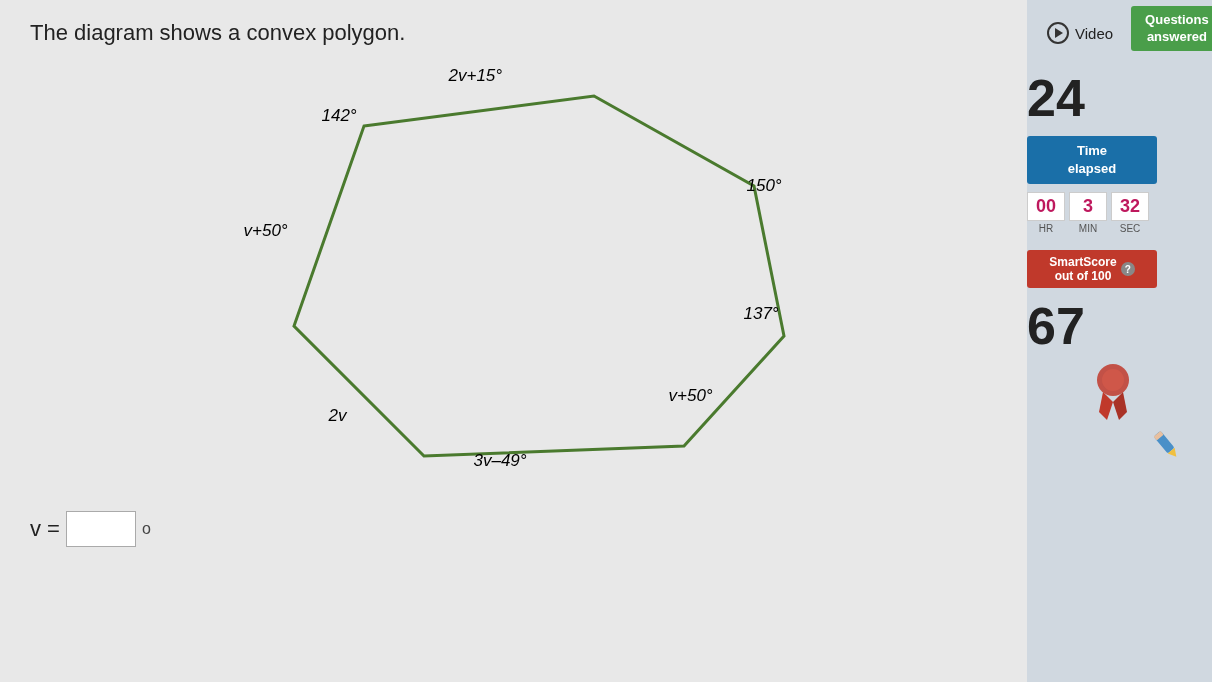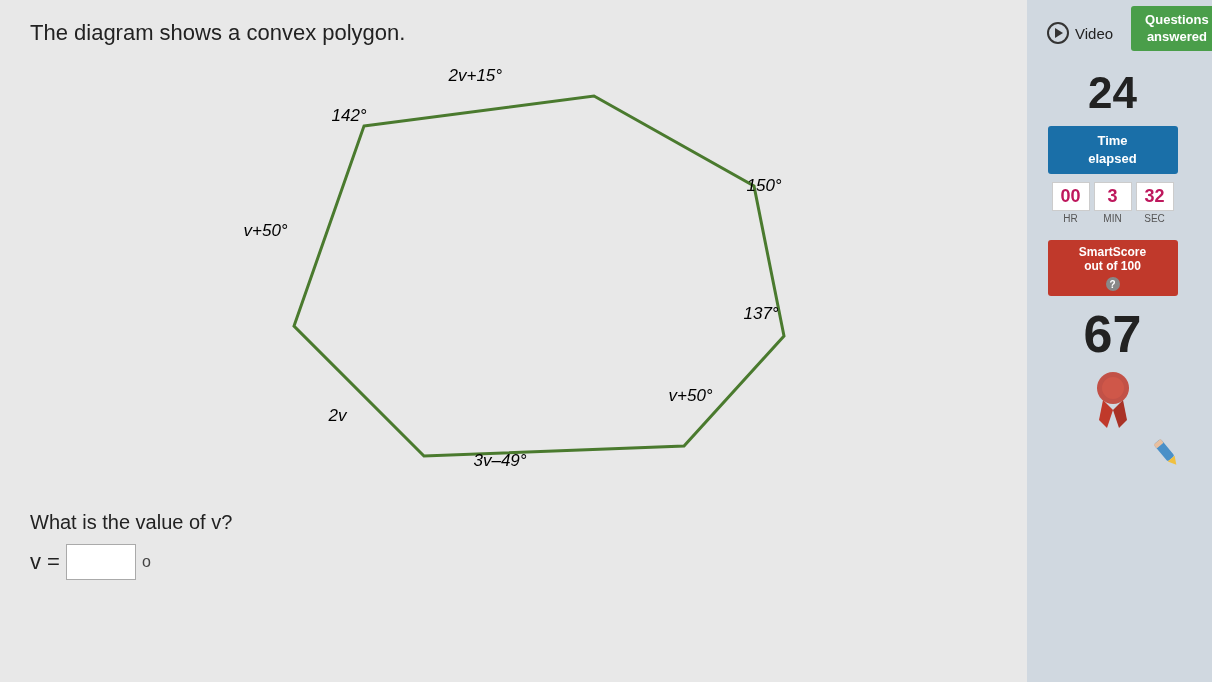--- a/index.html
+++ b/index.html
@@ -73,21 +73,21 @@
       font-size: 16px;
       color: #444;
     }
 
     
     .sidebar {
       width: 185px;
       background: #d0d8e0;
       display: flex;
       flex-direction: column;
-      align-items: center;
+      align-items: flex-start;
       padding: 0 14px 10px 0;
     }
 
     .video-btn {
       display: flex;
       align-items: center;
       gap: 6px;
       background: transparent;
       border: none;
       cursor: pointer;
@@ -123,21 +123,21 @@
       font-weight: bold;
       text-align: center;
       padding: 6px 14px;
       width: 110px;
       border-radius: 3px;
       line-height: 1.3;
       margin-top: -5px;
     }
 
     .questions-count {
-      font-size: 44px;
+      font-size: 52px;
       font-weight: bold;
       color: #222;
       margin: 10px 0 8px 0;
     }
 
     .time-elapsed-box {
       background: #1a6fa8;
       color: white;
       font-size: 13px;
       font-weight: bold;
@@ -185,21 +185,20 @@
       font-weight: bold;
       text-align: center;
       padding: 5px 10px;
       width: 130px;
       border-radius: 3px;
       margin-top: 14px;
       display: flex;
       align-items: center;
       justify-content: center;
       gap: 4px;
-      flex-direction: column;
     }
 
     .info-circle {
       width: 14px;
       height: 14px;
       background: #888;
       border-radius: 50%;
       display: inline-flex;
       align-items: center;
       justify-content: center;
@@ -230,37 +229,36 @@
 
   <div class="polygon-container">
 
     <svg width="700" height="420" viewBox="0 0 700 420">
 
       <polygon points="200,60 430,30 590,120 620,270 520,380 260,390 130,260" fill="none" stroke="#4a7a2e" stroke-width="3"></polygon>
     </svg>
 
     <div class="angle-label" style="top: 0px; left: 285px;">2v+15°</div>
 
-    <div class="angle-label" style="top: 40px; left: 168px;">142°</div>
+    <div class="angle-label" style="top: 40px; left: 158px;">142°</div>
 
     <div class="angle-label" style="top: 155px; left: 80px;">v+50°</div>
 
     <div class="angle-label" style="top: 340px; left: 165px;">2v</div>
 
     <div class="angle-label" style="top: 385px; left: 310px;">3v–49°</div>
 
     <div class="angle-label" style="top: 320px; left: 505px;">v+50°</div>
 
     <div class="angle-label" style="top: 238px; left: 580px;">137°</div>
 
     <div class="angle-label" style="top: 110px; left: 583px;">150°</div>
   </div>
 
   <div class="question-area">
-    <p>What is the value of v?</p>
     <div class="answer-row">
       <span>v =</span>
       <input class="answer-input" type="text" style="">
       <span class="degree-label">o</span>
     </div>
   </div>
 </div>
 
 <div class="sidebar">
 

